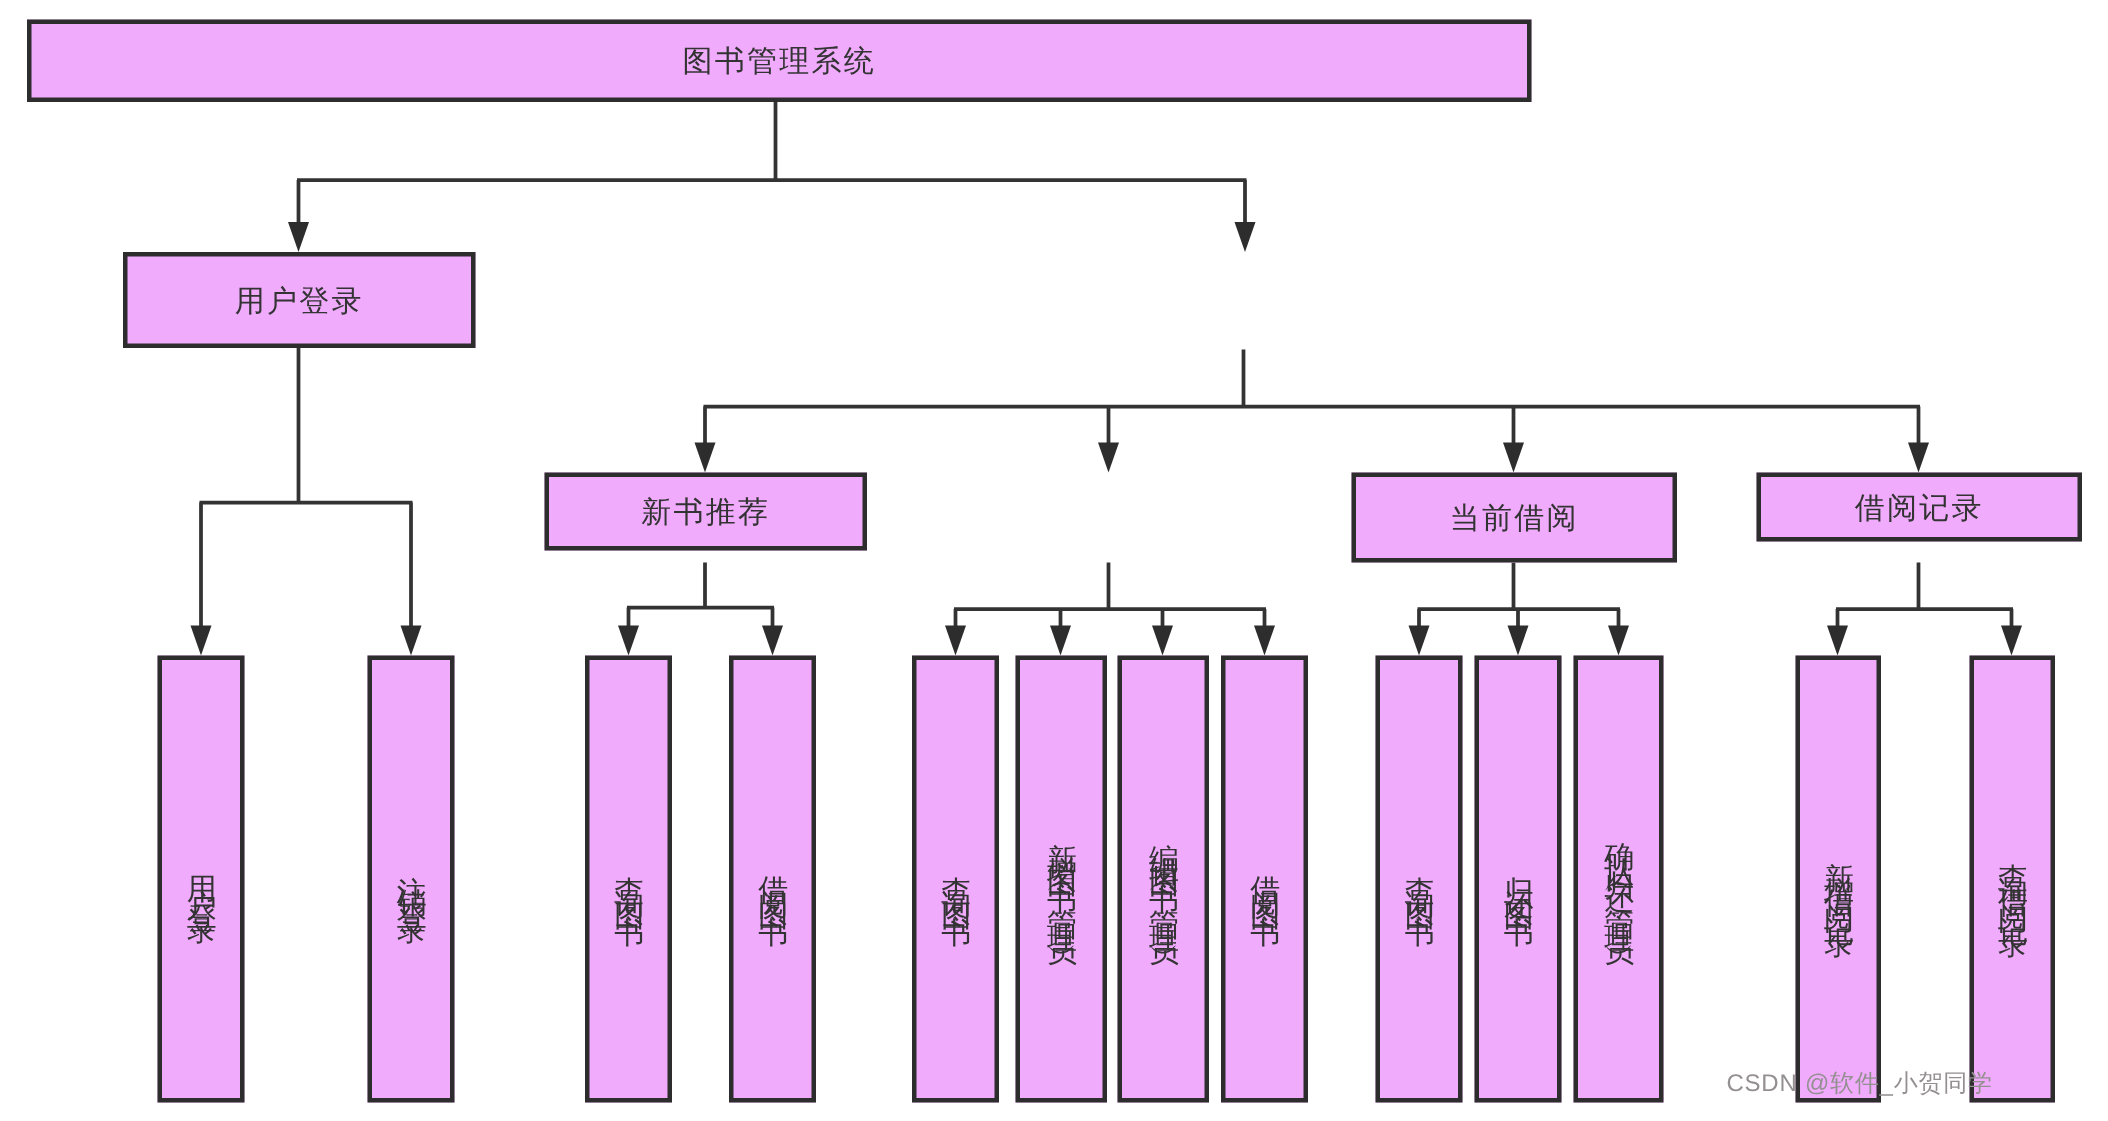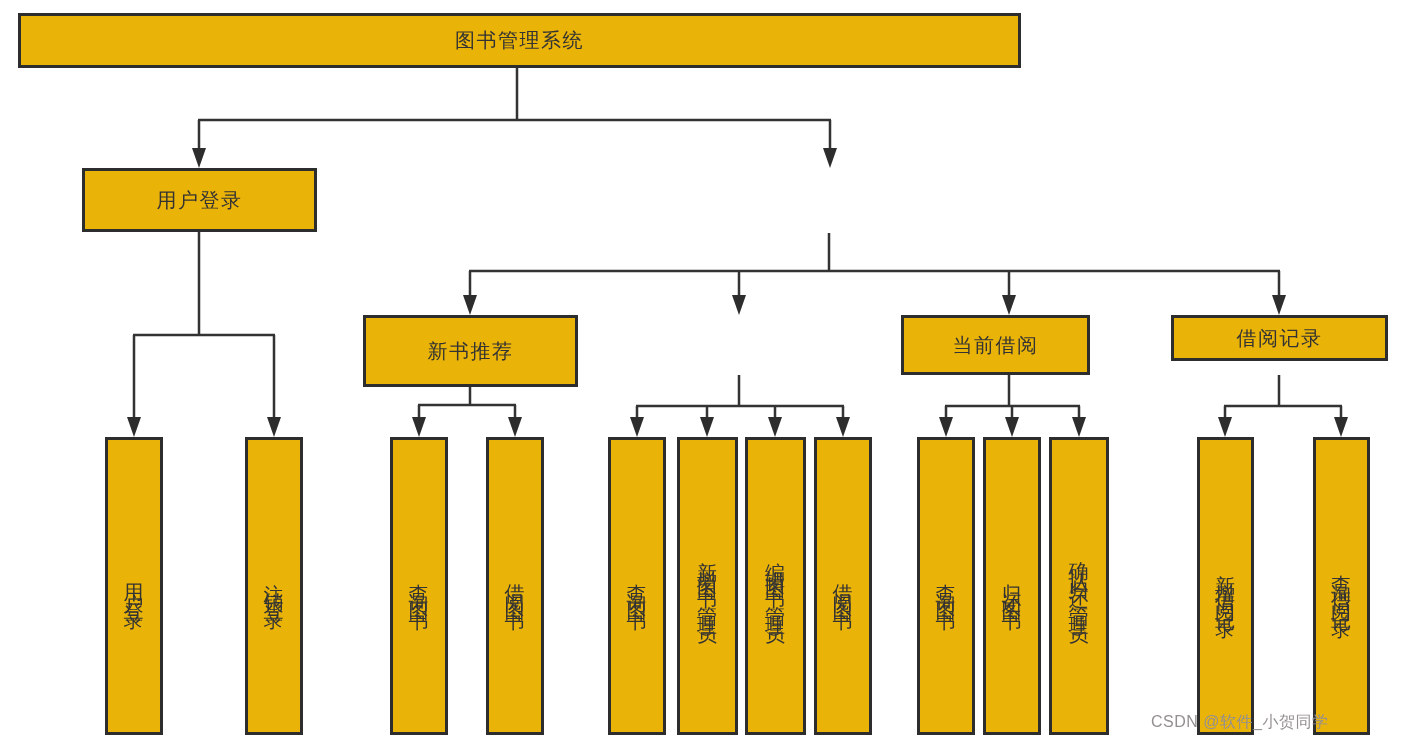--- a/index.html
+++ b/index.html
@@ -1,21 +1,21 @@
 <!DOCTYPE html>
 <html><head>
 <meta charset="utf-8">
 <style>
   html,body { margin:0; padding:0; background:#ffffff; }
   .canvas {
     position:relative; width:1405px; height:747px; background:#ffffff;
     font-family:"Liberation Sans","DejaVu Sans",sans-serif; overflow:hidden;
   }
   .box {
-    position:absolute; box-sizing:border-box; background:#eab308;
+    position:absolute; box-sizing:border-box; background:#f0abfc;
     border:3px solid #2d2d2d; color:#333333;
     display:flex; align-items:center; justify-content:center;
   }
   .h { font-size:20px; letter-spacing:1.5px; white-space:nowrap; }
   .v {
     writing-mode:vertical-rl; text-orientation:mixed;
     font-size:20px; letter-spacing:9px; line-height:1;
   }
   .connectors { position:absolute; left:0; top:0; pointer-events:none; }
   .watermark {
@@ -59,22 +59,22 @@
       <polygon points="1072,417 1086,417 1079,437"></polygon>
       <polygon points="1218,417 1232,417 1225,437"></polygon>
       <polygon points="1334,417 1348,417 1341,437"></polygon>
     </g>
   </svg>
 
   <div class="box h" style="left:18px;top:13px;width:1003px;height:55px;">图书管理系统</div>
 
   <div class="box h" style="left:82px;top:168px;width:235px;height:64px;">用户登录</div>
 
-  <div class="box h" style="left:363px;top:315px;width:215px;height:72px;">新书推荐</div>
-  <div class="box h" style="left:901px;top:315px;width:189px;height:60px;">当前借阅</div>
+  <div class="box h" style="left:363px;top:315px;width:215px;height:52px;">新书推荐</div>
+  <div class="box h" style="left:901px;top:315px;width:217px;height:60px;">当前借阅</div>
   <div class="box h" style="left:1171px;top:315px;width:217px;height:46px;">借阅记录</div>
 
   <div class="box v" style="left:105px;top:437px;width:58px;height:298px;">用户登录</div>
   <div class="box v" style="left:245px;top:437px;width:58px;height:298px;">注销登录</div>
 
   <div class="box v" style="left:390px;top:437px;width:58px;height:298px;">查询图书</div>
   <div class="box v" style="left:486px;top:437px;width:58px;height:298px;">借阅图书</div>
 
   <div class="box v" style="left:608px;top:437px;width:58px;height:298px;">查询图书</div>
   <div class="box v" style="left:677px;top:437px;width:61px;height:298px;">新增图书（管理员）</div>

